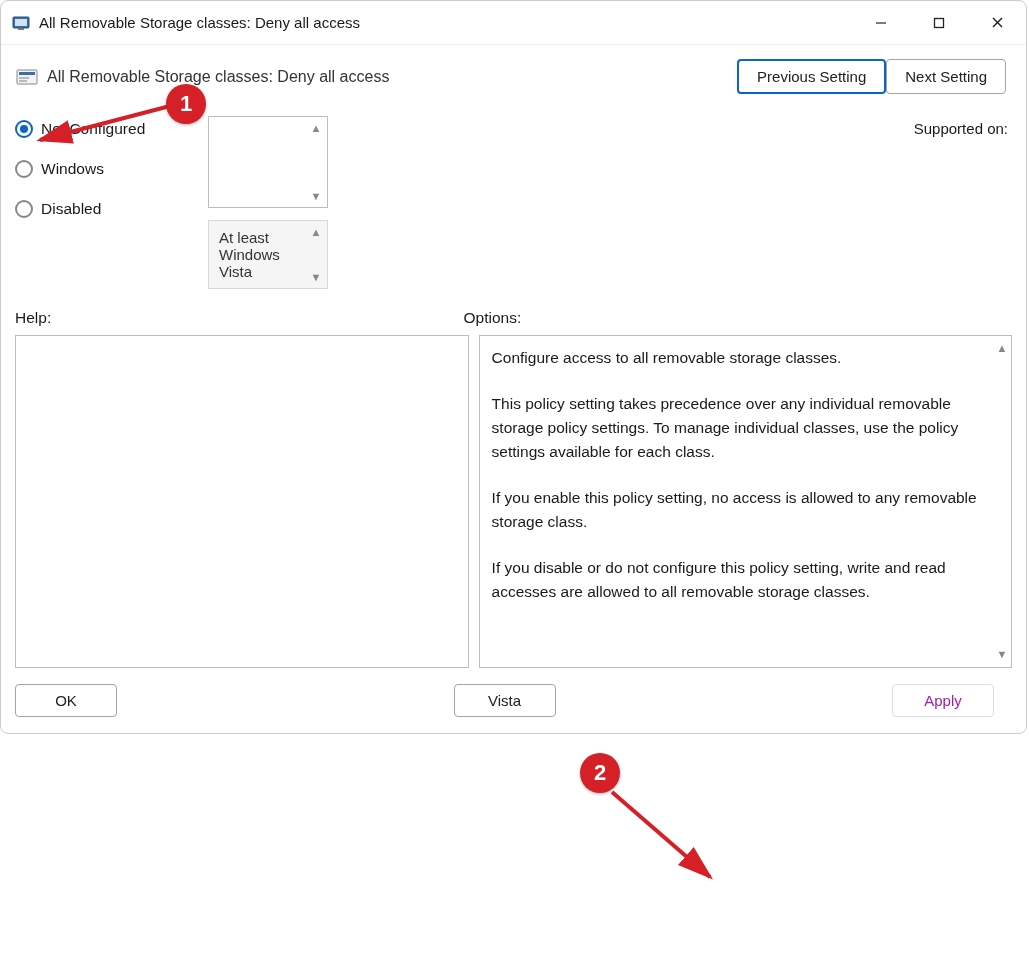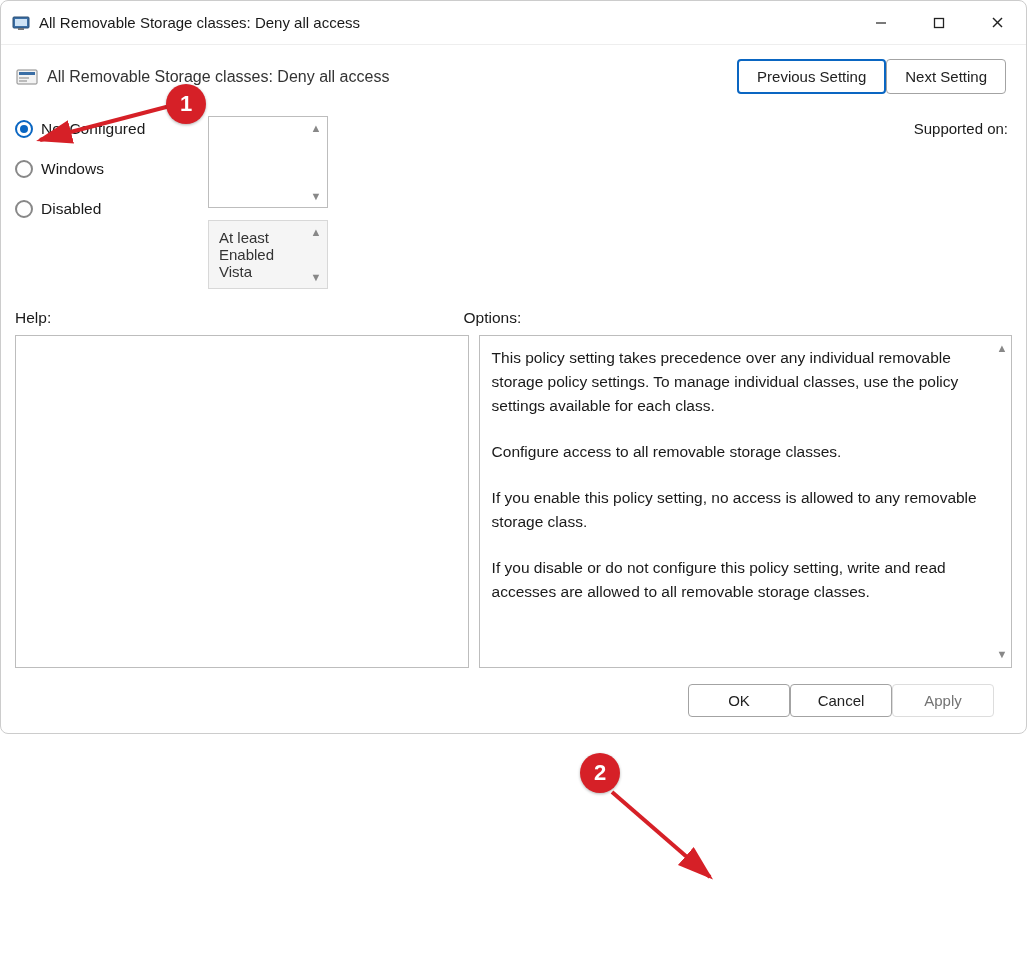--- a/index.html
+++ b/index.html
@@ -67,21 +67,21 @@
   .btn {
     border: 1px solid #a3a3a3;
     background: #fff;
     border-radius: 4px;
     padding: 7px 18px;
     font-size: 15px;
     color: #222;
     cursor: pointer;
   }
   .btn.primary-outline { border: 2px solid #0a66c2; }
-  .btn:disabled { color: #737373; border-color: #ddd; }
+  .btn:disabled { color: #a21caf; border-color: #ddd; }
   
   .config-area {
     display: grid;
     grid-template-columns: 185px 120px 1fr;
     column-gap: 8px;
     row-gap: 12px;
   }
   .radio-stack {
     display: flex; flex-direction: column; gap: 22px;
     padding-top: 4px;
@@ -151,21 +151,21 @@
   .panel.help p { margin: 0 0 22px 0; }
   .panel.help p:last-child { margin-bottom: 0; }
   .vscroll {
     position: absolute; top: 0; right: 0; bottom: 0; width: 18px;
     display: flex; flex-direction: column; align-items: center;
     justify-content: space-between; padding: 4px 0; color: #888;
     font-size: 11px;
   }
   
   .footer {
-    display: flex; justify-content: flex-end; gap: 0;
+    display: flex; justify-content: space-between; gap: 0;
     padding: 6px 18px 16px 0;
   }
   .footer .btn { min-width: 102px; padding: 7px 0; text-align: center; }
   
   .anno-badge {
     position: absolute;
     width: 40px; height: 40px; border-radius: 50%;
     background: #d62027; color: #fff;
     display: flex; align-items: center; justify-content: center;
     font-size: 22px; font-weight: 700;
@@ -247,48 +247,48 @@
         </div>
       </div>
       <div class="textarea-box">
         <span></span>
         <span class="scroll-btn up">▲</span>
         <span class="scroll-btn down">▼</span>
       </div>
 
       <div class="field-label">Supported on:</div>
       <div class="supported-box">
-        <span>At least Enabled Vista</span>
+        <span>At least Windows Vista</span>
         <span class="scroll-btn up">▲</span>
         <span class="scroll-btn down">▼</span>
       </div>
     </div>
 
     <div class="section-labels">
       <span>Help:</span>
       <span>Options:</span>
     </div>
 
     <div class="panels">
       <div class="panel options"></div>
       <div class="panel help">
+        <p>Configure access to all removable storage classes.</p>
         <p>This policy setting takes precedence over any individual removable storage policy settings. To manage individual classes, use the policy settings available for each class.</p>
-        <p>Configure access to all removable storage classes.</p>
         <p>If you enable this policy setting, no access is allowed to any removable storage class.</p>
         <p>If you disable or do not configure this policy setting, write and read accesses are allowed to all removable storage classes.</p>
         <div class="vscroll">
           <span>▲</span>
           <span>▼</span>
         </div>
       </div>
     </div>
 
     <div class="footer">
       <button class="btn">OK</button>
-      <button class="btn">Cancel</button>
+      <button class="btn">Vista</button>
       <button class="btn" disabled="">Apply</button>
     </div>
 
   </div>
 </div>
 
 <div class="anno-badge" style="left:166px; top:84px;">1</div>
 <svg class="anno-arrow" style="left:30px; top:98px;" width="145" height="50">
   <defs>
       <marker id="ah1" markerWidth="10" markerHeight="10" refX="8" refY="3" orient="auto">

